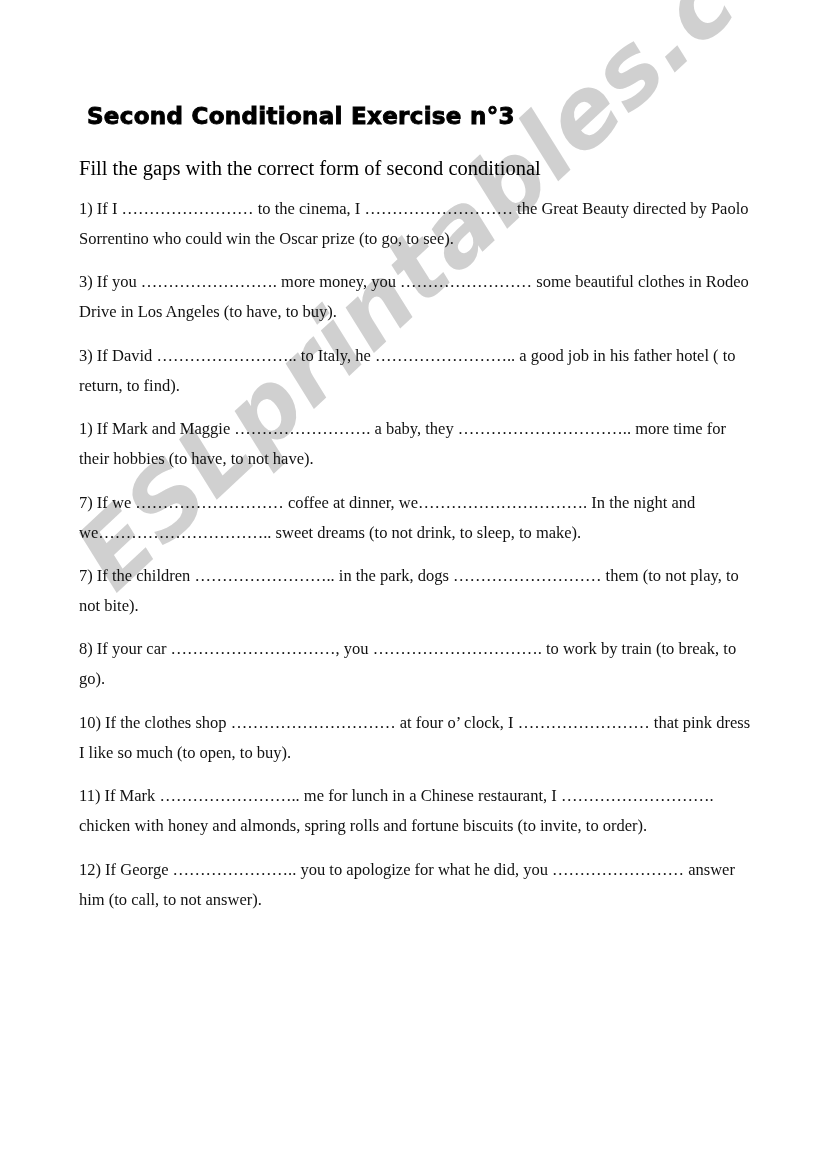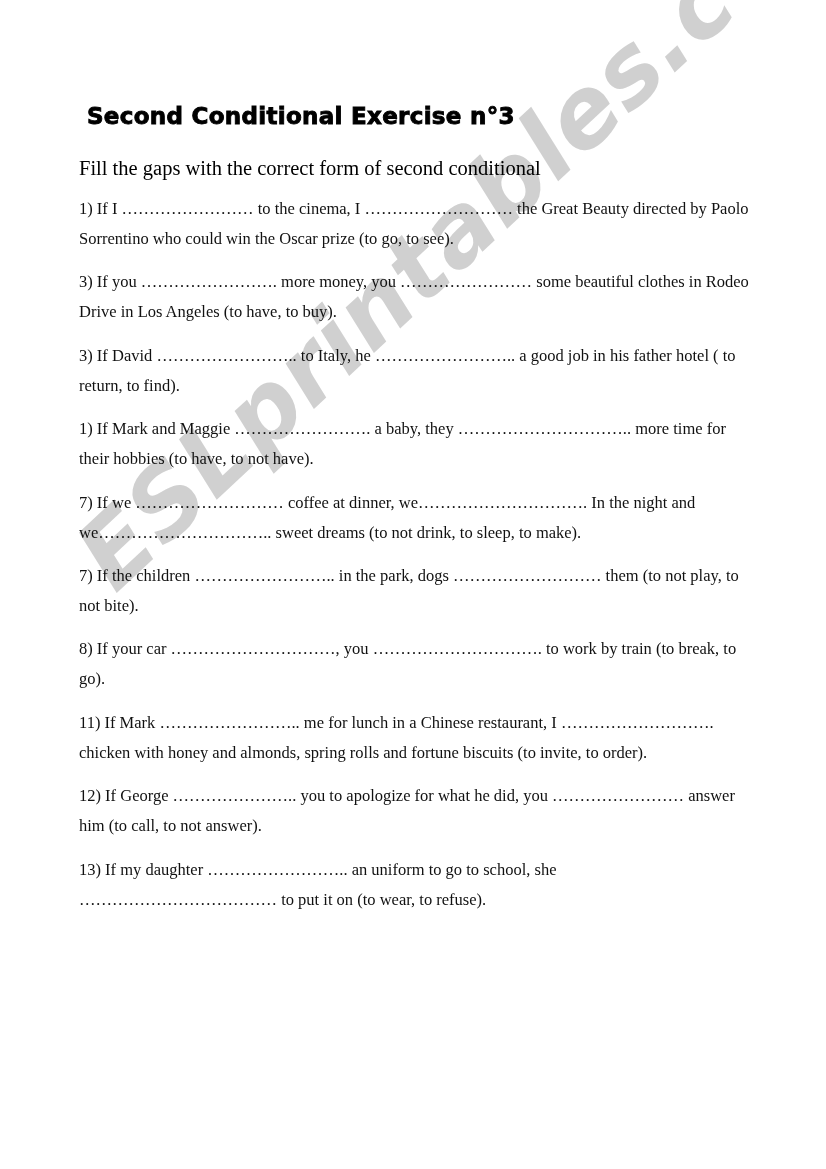--- a/index.html
+++ b/index.html
@@ -82,17 +82,17 @@
   <p class="subtitle">Fill the gaps with the correct form of second conditional</p>
 
   <ol class="exercises">
     <li class="exercise">1) If I …………………… to the cinema, I ……………………… the Great Beauty directed by Paolo Sorrentino who could win the Oscar prize (to go, to see).</li>
     <li class="exercise">3) If you ……………………. more money, you …………………… some beautiful clothes in Rodeo Drive in Los Angeles (to have, to buy).</li>
     <li class="exercise">3) If David …………………….. to Italy, he …………………….. a good job in his father hotel ( to return, to find).</li>
     <li class="exercise">1) If Mark and Maggie ……………………. a baby, they ………………………….. more time for their hobbies (to have, to not have).</li>
     <li class="exercise">7) If we ……………………… coffee at dinner, we…………………………. In the night and we………………………….. sweet dreams (to not drink, to sleep, to make).</li>
     <li class="exercise">7) If the children …………………….. in the park, dogs ……………………… them (to not play, to not bite).</li>
     <li class="exercise">8) If your car …………………………, you …………………………. to work by train (to break, to go).</li>
+    <li class="exercise">10) If the clothes shop ………………………… at four o’ clock, I …………………… that pink dress I like so much (to open, to buy).</li>
     <li class="exercise">11) If  Mark …………………….. me for lunch in a Chinese restaurant, I ………………………. chicken with honey and almonds, spring rolls and fortune biscuits (to invite, to order).</li>
     <li class="exercise">12) If George ………………….. you to apologize for what he did, you …………………… answer him (to call, to not answer).</li>
-    <li class="exercise">13) If  my daughter …………………….. an uniform to go to school, she ……………………………… to put it on (to wear, to refuse).</li>
   </ol>
 </div>
 
 </body></html>

